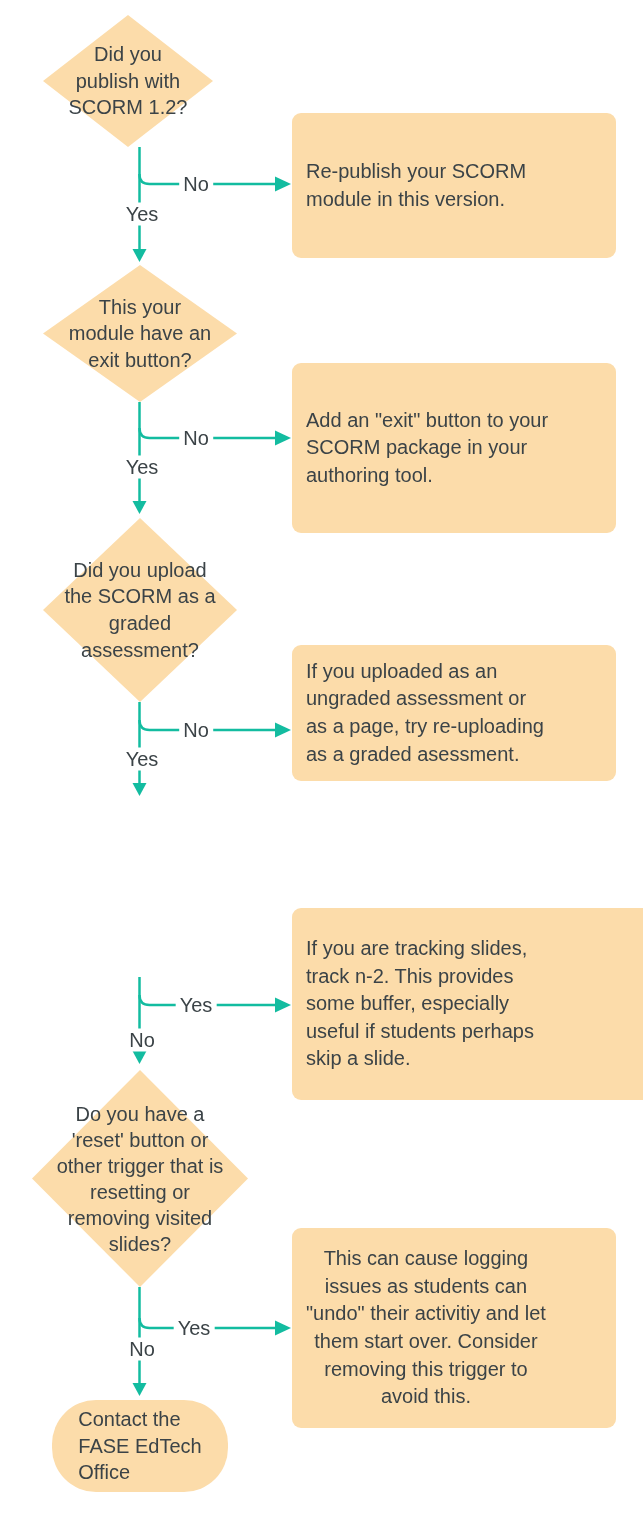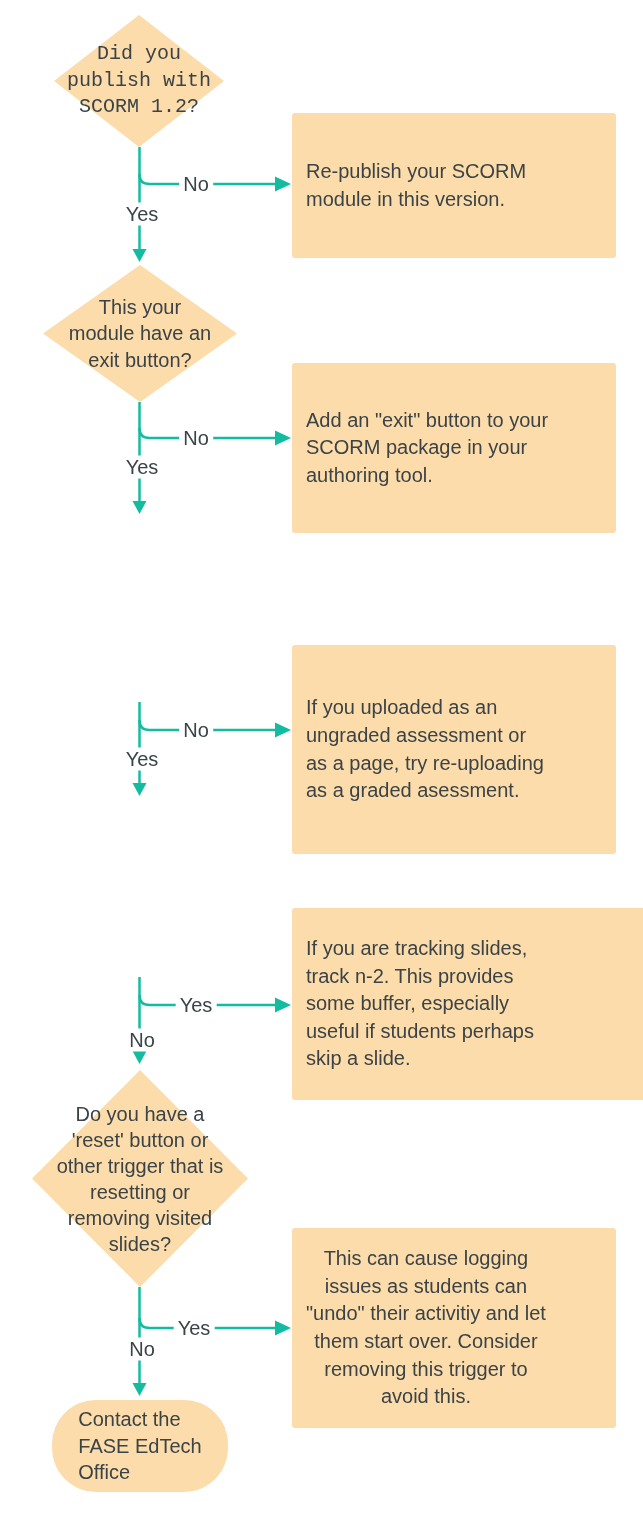--- a/index.html
+++ b/index.html
@@ -50,21 +50,21 @@
     justify-content: center;
     text-align: center;
     white-space: pre-line;
     font-size: 20px;
     line-height: 1.33;
     color: var(--text);
   }
 
   .action-box {
     background: var(--fill);
-    border-radius: 3px;
+    border-radius: 9px;
     display: flex;
     align-items: center;
     padding: 0 14px;
     white-space: pre-line;
     font-size: 20px;
     line-height: 1.38;
     color: var(--text);
   }
 
   .terminal-box {
@@ -126,43 +126,50 @@
     </g>
 
     <g>
       <path d="M139.5 1287 L139.5 1384"></path>
       <polygon points="132.5,1383 146.5,1383 139.5,1396"></polygon>
       <path d="M139.5 1318 Q139.5 1328 149.5 1328 L275 1328"></path>
       <polygon points="275,1320.5 275,1335.5 291,1328"></polygon>
     </g>
   </svg>
 
-  <div class="node" style="left:54px; top:15px; width:170px; height:132px;font-family:Liberation Mono, monospace;">
+  <div class="node" style="left:43px; top:15px; width:170px; height:132px;">
     <div class="diamond-bg"></div>
     <div class="diamond-text">Did you
 publish with
 SCORM 1.2?</div>
   </div>
 
   <div class="node action-box" style="left:292px; top:113px; width:324px; height:145px;">Re-publish your SCORM
 module in this version.</div>
 
   <div class="node" style="left:43px; top:265px; width:194px; height:137px;">
     <div class="diamond-bg"></div>
     <div class="diamond-text">This your
 module have an
 exit button?</div>
   </div>
 
   <div class="node action-box" style="left:292px; top:363px; width:324px; height:170px;">Add an "exit" button to your
 SCORM package in your
 authoring tool.</div>
 
-
-  <div class="node action-box" style="left:292px; top:645px; width:324px; height:209px;">If you uploaded as an
+  <div class="node" style="left:43px; top:518px; width:194px; height:184px;">
+    <div class="diamond-bg"></div>
+    <div class="diamond-text">Did you upload
+the SCORM as a
+graded
+assessment?</div>
+  </div>
+
+  <div class="node action-box" style="left:292px; top:645px; width:324px; height:136px;">If you uploaded as an
 ungraded assessment or
 as a page, try re-uploading
 as a graded asessment.</div>
 
 
   <div class="node action-box" style="left:292px; top:908px; width:392px; height:192px;">If you are tracking slides,
 track n-2. This provides
 some buffer, especially
 useful if students perhaps
 skip a slide.</div>

